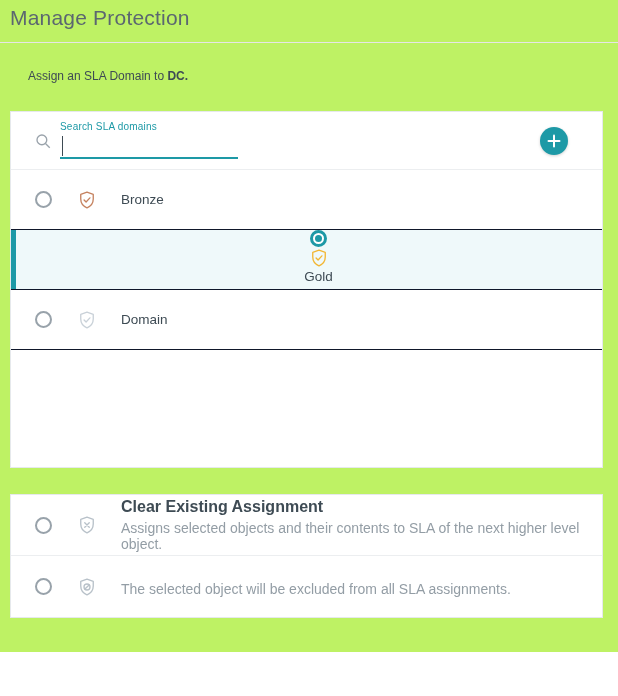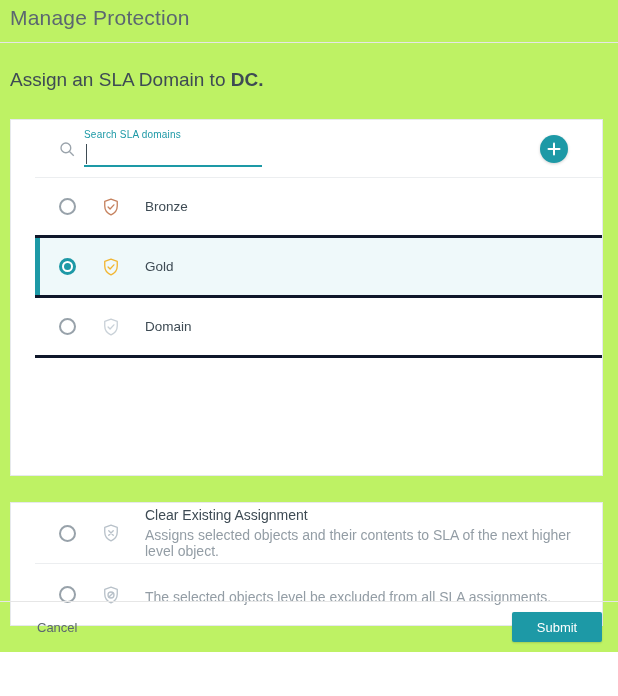--- a/index.html
+++ b/index.html
@@ -13,32 +13,31 @@
 
   
   .header { padding: 6px 10px 12px 10px; }
   .page-title {
     font-size: 21px; font-weight: 400; color: #5b6770; letter-spacing: .2px;
   }
   .header-divider { border-bottom: 1px solid #e6e6e6; }
 
   
   .intro {
-    padding: 26px 10px 0 10px;
-    font-size: 19px; color: #3e4b54;
+    padding: 26px 10px 0 28px;
+    font-size: 12px; color: #3e4b54;
   }
   .intro b { font-weight: 700; }
 
   
   .panel {
     margin: 0 15px 0 10px;
     width: 593px;
     border: 1px solid #e6e9ec;
     background: #fff;
-    padding-left: 24px;
   }
   .list-panel { margin-top: 28px; height: 357px; }
   .options-panel { margin-top: 26px; }
 
   
   .search-row {
     height: 58px;
     border-bottom: 1px solid #eceef0;
     display: flex; align-items: center;
     position: relative;
@@ -71,25 +70,25 @@
     display: flex; align-items: center; justify-content: center;
     cursor: pointer;
     box-shadow: 0 1px 3px rgba(0,0,0,.18);
   }
   .plus-icon { width: 14px; height: 14px; }
 
   
   .sla-row {
     height: 60px;
     display: flex; align-items: center;
-    border-bottom: 3px solid #0f172a;
+    border-bottom: 1px solid #0f172a;
     position: relative;
     cursor: pointer;
   }
-  .sla-row.selected { background: #eff9fa; }
+  .sla-row.selected { background: #eff9fa; flex-direction: column; }
   .sla-row.selected::before {
     content: ""; position: absolute; left: 0; top: 0; bottom: 0;
     width: 5px; background: #1d99a6;
   }
   .list-filler { height: 118px; }
 
   .radio {
     margin-left: 24px; flex: none;
     width: 17px; height: 17px; border-radius: 50%;
     border: 2px solid #98a2aa; background: #fff;
@@ -111,21 +110,21 @@
 
   
   .option-row {
     height: 61px;
     display: flex; align-items: center;
     border-bottom: 1px solid #eceef0;
     cursor: pointer;
   }
   .option-row:last-child { border-bottom: none; }
   .option-text { margin-left: 24px; }
-  .option-title { font-size: 14px; color: #3e4b54; font-weight: 400; }
+  .option-title { font-size: 16px; color: #3e4b54; font-weight: 700; }
   .option-desc { font-size: 14px; color: #939da5; margin-top: 4px; }
 
   
   .footer {
     position: absolute; left: 0; right: 0; bottom: 0;
     height: 51px;
     border-top: 1px solid #e6e6e6;
     display: flex; align-items: center;
   }
   .cancel-link {
@@ -226,24 +225,19 @@
     </div>
 
     <div class="option-row">
       <span class="radio"></span>
       <svg class="shield-icon shield-gray" viewBox="0 0 24 24" fill="none" stroke="currentColor" stroke-width="1.6" stroke-linecap="round" stroke-linejoin="round">
         <path d="M12 2.5l7.5 2.8v5.6c0 4.8-3.1 8.7-7.5 10.6-4.4-1.9-7.5-5.8-7.5-10.6V5.3z"></path>
         <circle cx="12" cy="12" r="3.6"></circle>
         <line x1="9.5" y1="14.5" x2="14.5" y2="9.5"></line>
       </svg>
       <span class="option-text">
-        <div class="option-desc">The selected objects level be excluded from all SLA assignments.</div>
+        <div class="option-desc">The selected object will be excluded from all SLA assignments.</div>
       </span>
     </div>
   </div>
 
-  <div class="footer">
-    <button class="cancel-link">Cancel</button>
-    <div class="footer-spacer"></div>
-    <button class="submit-button">Submit</button>
-  </div>
 
 </div>
 
 </body></html>

